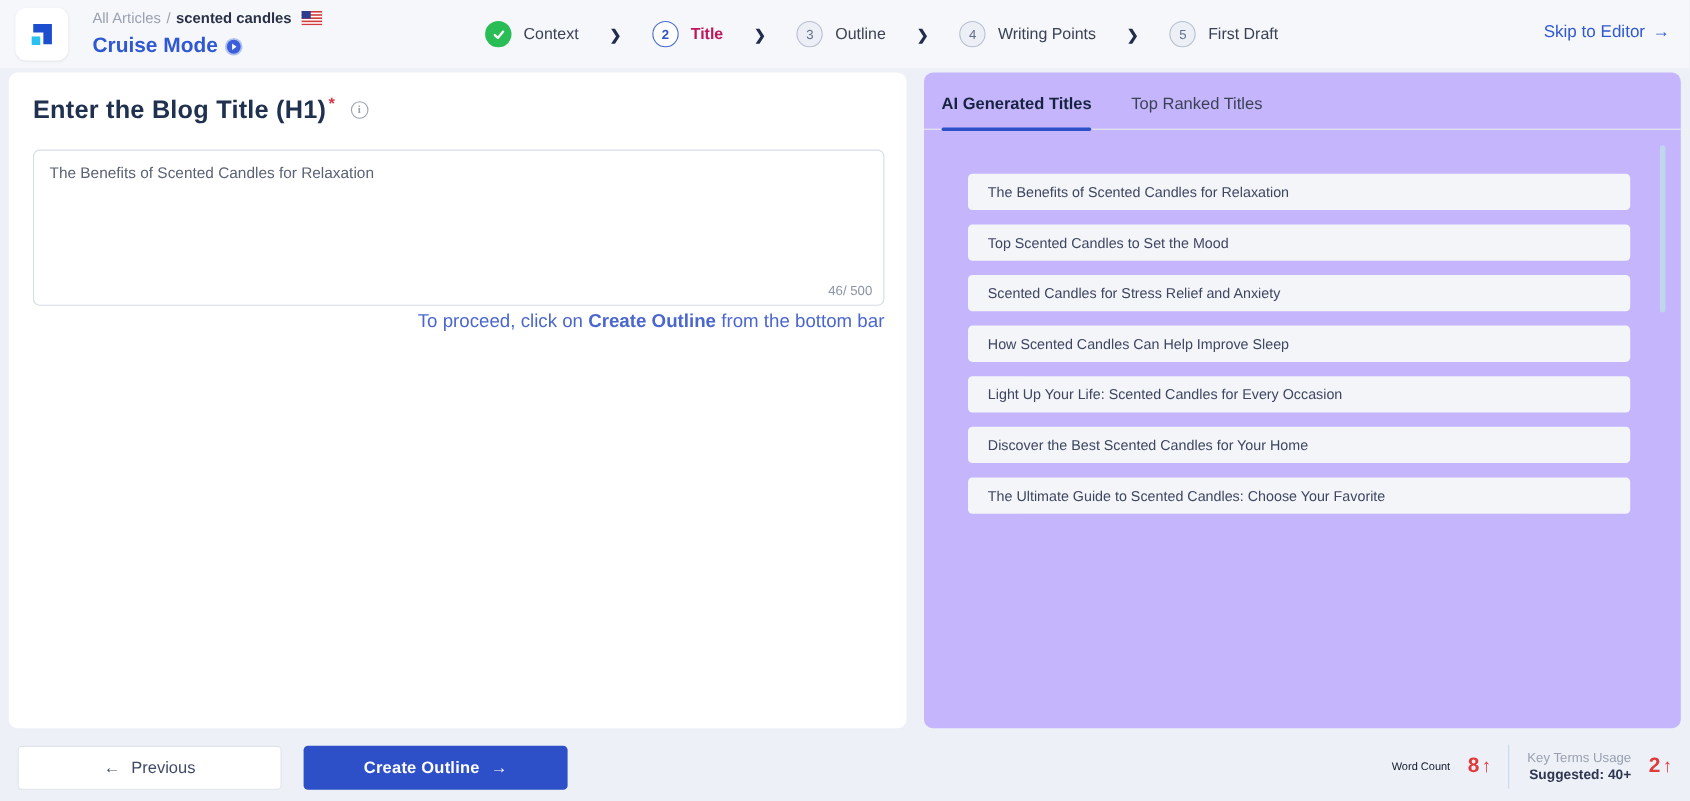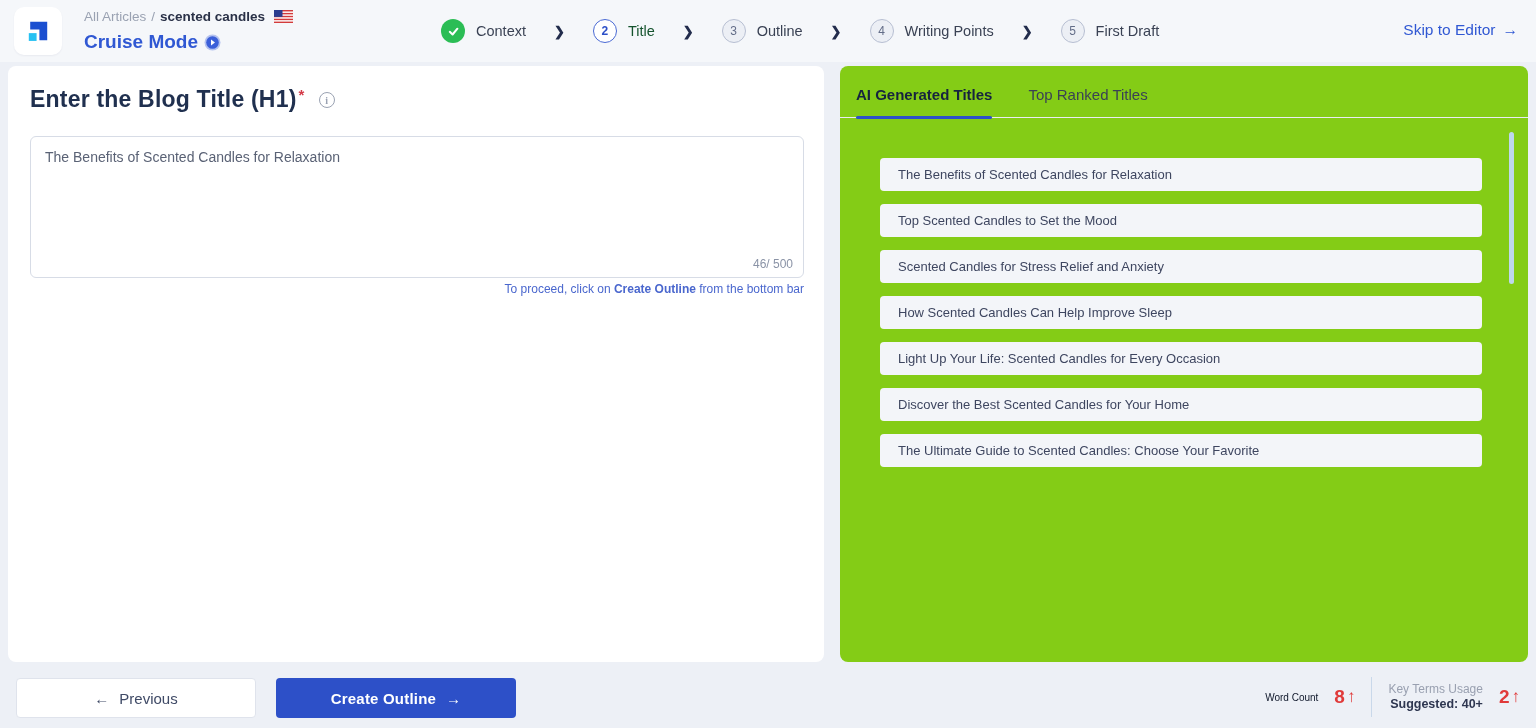--- a/index.html
+++ b/index.html
@@ -38,21 +38,21 @@
   .step { display:flex; align-items:center; gap:11px; }
   .step-circle {
     width:24px; height:24px; border-radius:50%;
     display:flex; align-items:center; justify-content:center;
     font-size:12px;
   }
   .step-done .step-circle { background:#2bbd55; }
   .step-active .step-circle { background:#ffffff; border:1.5px solid #4a6ad4; color:#2d50c8; font-weight:600; }
   .step-pending .step-circle { background:#eceff5; border:1.5px solid #b7bfd2; color:#636d88; }
   .step-label { font-size:14.5px; color:#3a4254; font-weight:500; }
-  .step-active .step-label { color:#14532d; font-weight:400; }
+  .step-active .step-label { color:#be185d; font-weight:700; }
   .chev { color:#222c4c; font-size:13px; font-weight:700; }
   .skip {
     position:absolute; right:18px; top:21px;
     font-size:15.5px; color:#3058d3; font-weight:500; cursor:pointer;
     display:flex; align-items:center; gap:7px;
   }
 
   
   .left-panel {
     position:absolute; left:8px; top:66px; width:816px; height:596px;
@@ -74,28 +74,28 @@
     width:100%; height:112px; border:none; outline:none; resize:none;
     padding:12px 14px; font-family:"Liberation Sans", sans-serif;
     font-size:14px; color:#5a6275; background:transparent;
   }
   .char-count {
     position:absolute; right:10px; bottom:6px;
     font-size:12px; color:#8a93a6;
   }
   .helper {
     position:absolute; left:22px; top:216px; width:774px;
-    text-align:right; font-size:12px; color:#4a67ce;
+    text-align:right; font-size:17px; color:#4a67ce;
   }
   .helper b { font-weight:700; }
 
   
   .right-panel {
     position:absolute; left:840px; top:66px; width:688px; height:596px;
-    background:#84cc16; border-radius:8px;
+    background:#c4b5fd; border-radius:8px;
   }
   .tabs {
     position:absolute; left:0; top:0; width:100%; height:52px;
     display:flex; align-items:flex-end; gap:36px; padding:0 16px;
     border-bottom:1px solid #e9ecf2;
   }
   .tab {
     font-size:15px; padding-bottom:14px; cursor:pointer; position:relative;
     color:#3a4254; font-weight:500;
   }

